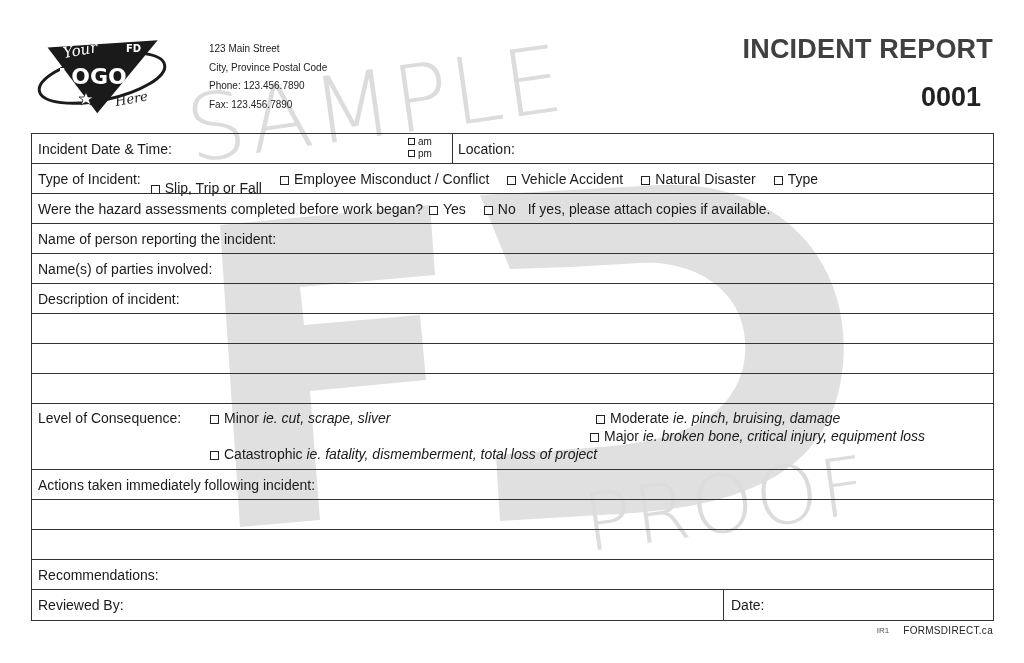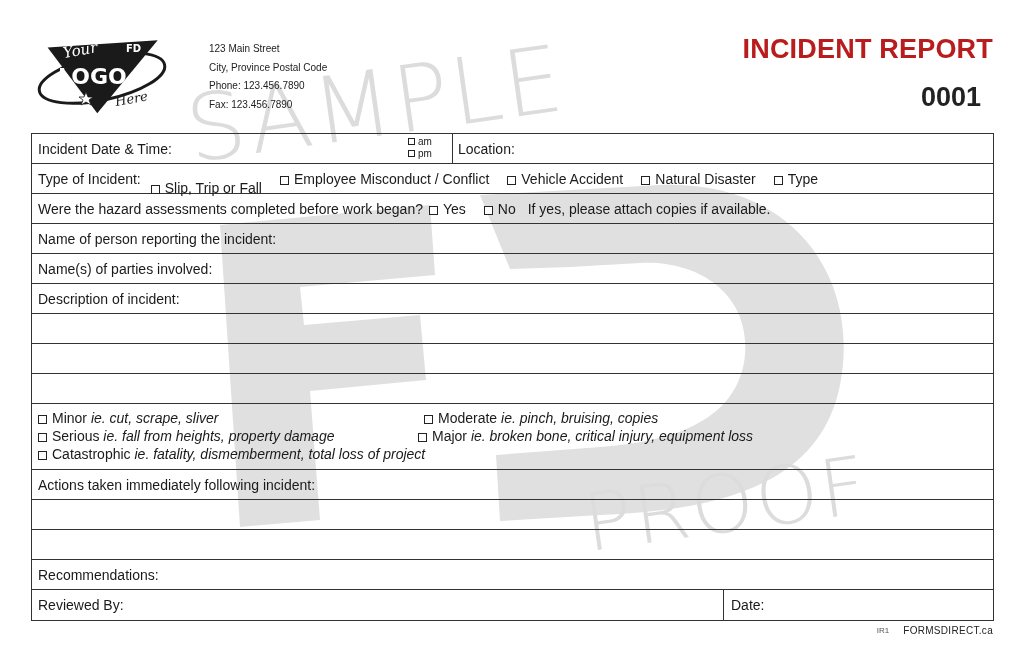--- a/index.html
+++ b/index.html
@@ -8,21 +8,21 @@
 
   
   .wm { position:absolute; color:#dcdcdc; font-family:"DejaVu Sans", sans-serif; pointer-events:none; z-index:1; }
   .wm-sample { left:180px; top:78px; font-size:92px; letter-spacing:2px; transform:rotate(-8deg); transform-origin:left top; font-weight:300; }
   .wm-proof { left:578px; top:478px; font-size:80px; transform:rotate(-8deg); transform-origin:left top; font-weight:300; letter-spacing:2px; }
   .wm-fd { position:absolute; left:180px; top:165px; width:680px; height:370px; z-index:1; pointer-events:none; }
 
   .header { position:absolute; left:0; top:0; width:1024px; height:130px; z-index:3; }
   .logo { position:absolute; left:34px; top:30px; width:140px; height:86px; }
   .address { position:absolute; left:209px; top:40px; font-size:10px; line-height:18.5px; color:#222; }
-  .title { position:absolute; right:31px; top:34px; font-size:27px; font-weight:bold; letter-spacing:0.2px; color:#b91c1c; }
+  .title { position:absolute; right:31px; top:34px; font-size:27px; font-weight:bold; letter-spacing:0.2px; color:#404040; }
   .number { position:absolute; right:43px; top:82px; font-size:27px; font-weight:bold; color:#222; }
 
   .form { position:absolute; left:31px; top:133px; width:963px; border:1.5px solid #333; z-index:2; box-sizing:border-box; }
   .row { border-bottom:1.5px solid #333; height:30px; display:flex; align-items:center; font-size:14px; box-sizing:border-box; padding-left:6px; position:relative; }
   .row:last-child { border-bottom:none; }
   .row span { white-space:nowrap; }
   .cb { display:inline-block; width:9px; height:9px; border:1.3px solid #222; margin-right:5px; vertical-align:-1px; box-sizing:border-box; background:#fff; }
   .opt { margin-right:18px; }
   .opt.first { margin-left:10px;margin-top:19px; }
 
@@ -108,24 +108,24 @@
     <span>Name(s) of parties involved:</span>
   </div>
   <div class="row">
     <span>Description of incident:</span>
   </div>
   <div class="row"></div>
   <div class="row"></div>
   <div class="row"></div>
 
   <div class="row consequence">
+    <span class="cons-label">Level of Consequence:</span>
     <div class="cons-grid">
       <div class="cons-item" style="left:0; top:0;"><span class="cb"></span><span>Minor</span> <i>ie. cut, scrape, sliver</i></div>
-      <div class="cons-item" style="left:386px; top:0;"><span class="cb"></span><span>Moderate</span> <i>ie. pinch, bruising, copies</i></div>
-      <div class="cons-item" style="left:0; top:18px;"><span class="cb"></span><span>Serious</span> <i>ie. fall from heights, property damage</i></div>
+      <div class="cons-item" style="left:386px; top:0;"><span class="cb"></span><span>Moderate</span> <i>ie. pinch, bruising, damage</i></div>
       <div class="cons-item" style="left:380px; top:18px;"><span class="cb"></span><span>Major</span> <i>ie. broken bone, critical injury, equipment loss</i></div>
       <div class="cons-item" style="left:0; top:36px;"><span class="cb"></span><span>Catastrophic</span> <i>ie. fatality, dismemberment, total loss of project</i></div>
     </div>
   </div>
 
   <div class="row">
     <span>Actions taken immediately following incident:</span>
   </div>
   <div class="row"></div>
   <div class="row"></div>

